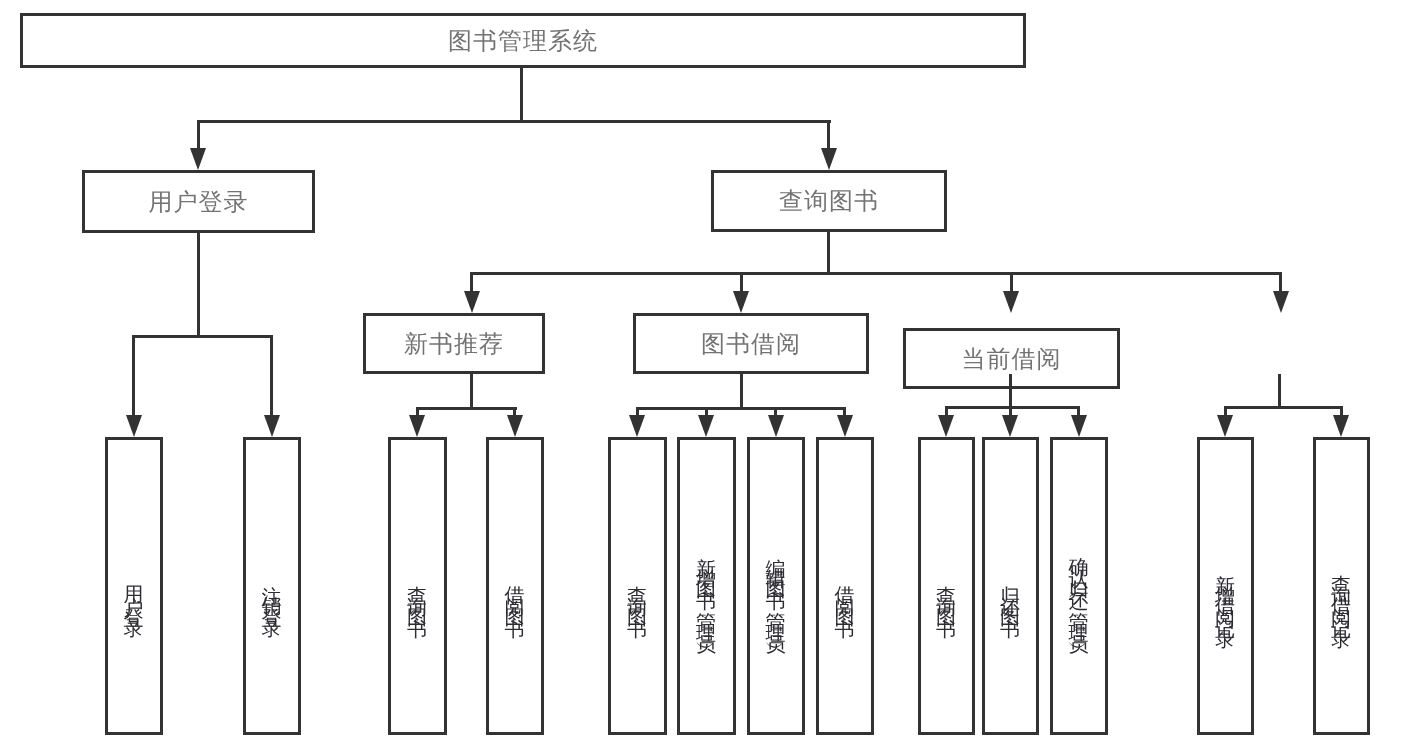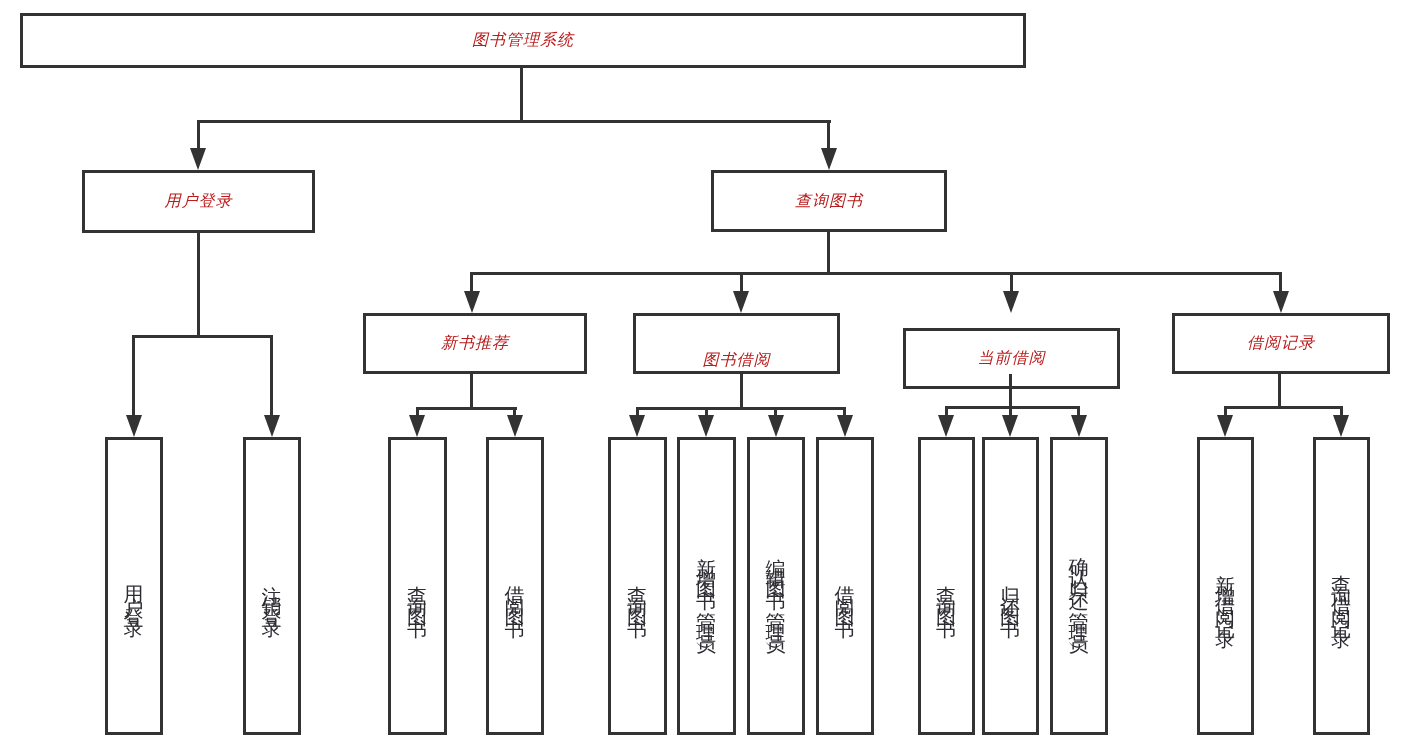--- a/index.html
+++ b/index.html
@@ -4,37 +4,37 @@
 <style>
   html,body{margin:0;padding:0;background:#fff;}
   #stage{
     position:relative;width:1405px;height:747px;background:#ffffff;overflow:hidden;
     font-family:"Liberation Sans",sans-serif;color:#2c2c33;
   }
   .box{
     position:absolute;box-sizing:border-box;border:3px solid #333;background:#fff;
     display:flex;align-items:center;justify-content:center;
   }
-  .hlabel{font-size:16px;letter-spacing:1px;color:#b91c1c;white-space:nowrap;font-style:italic;}
+  .hlabel{font-size:24px;letter-spacing:1px;color:#737373;white-space:nowrap;}
   .vtxt{
     writing-mode:vertical-rl;text-orientation:mixed;
     font-size:20px;letter-spacing:11px;color:#2c2c33;line-height:1;
     margin-bottom:-11px;white-space:nowrap;
   }
   .vl{position:absolute;width:3px;background:#333;}
   .hl{position:absolute;height:3px;background:#333;}
   .arr{position:absolute;width:0;height:0;
     border-left:8px solid transparent;border-right:8px solid transparent;
     border-top:22px solid #333;}
   
   #n-root{left:20px;top:13px;width:1006px;height:55px;}
   #n-user{left:82px;top:170px;width:233px;height:63px;}
   #n-mgmt{left:711px;top:170px;width:236px;height:62px;}
-  #n-rec{left:363px;top:313px;width:224px;height:61px;}
-  #n-bor{left:633px;top:313px;width:207px;height:61px;align-items:flex-end;}
+  #n-rec{left:363px;top:313px;width:182px;height:61px;}
+  #n-bor{left:633px;top:313px;width:236px;height:61px;}
   #n-cur{left:903px;top:328px;width:217px;height:61px;}
   #n-his{left:1172px;top:313px;width:218px;height:61px;}
   .leaf{top:437px;height:298px;}
   #l1{left:105px;width:58px;}  #l2{left:243px;width:58px;}
   #l3{left:388px;width:59px;}  #l4{left:486px;width:58px;}
   #l5{left:608px;width:59px;}  #l6{left:677px;width:59px;}
   #l7{left:747px;width:58px;}  #l8{left:816px;width:58px;}
   #l9{left:918px;width:57px;}  #l10{left:982px;width:57px;}
   #l11{left:1050px;width:58px;}
   #l12{left:1197px;width:57px;} #l13{left:1313px;width:57px;}
@@ -61,23 +61,20 @@
   </div>
 
   <div class="box" id="n-rec">
     <span class="hlabel">新书推荐</span>
   </div>
   <div class="box" id="n-bor">
     <span class="hlabel">图书借阅</span>
   </div>
   <div class="box" id="n-cur">
     <span class="hlabel">当前借阅</span>
-  </div>
-  <div class="box" id="n-his">
-    <span class="hlabel">借阅记录</span>
   </div>
 
   <div class="box leaf" id="l1">
     <span class="vtxt">用户登录</span>
   </div>
   <div class="box leaf" id="l2">
     <span class="vtxt">注销登录</span>
   </div>
   <div class="box leaf" id="l3">
     <span class="vtxt">查询图书</span>

